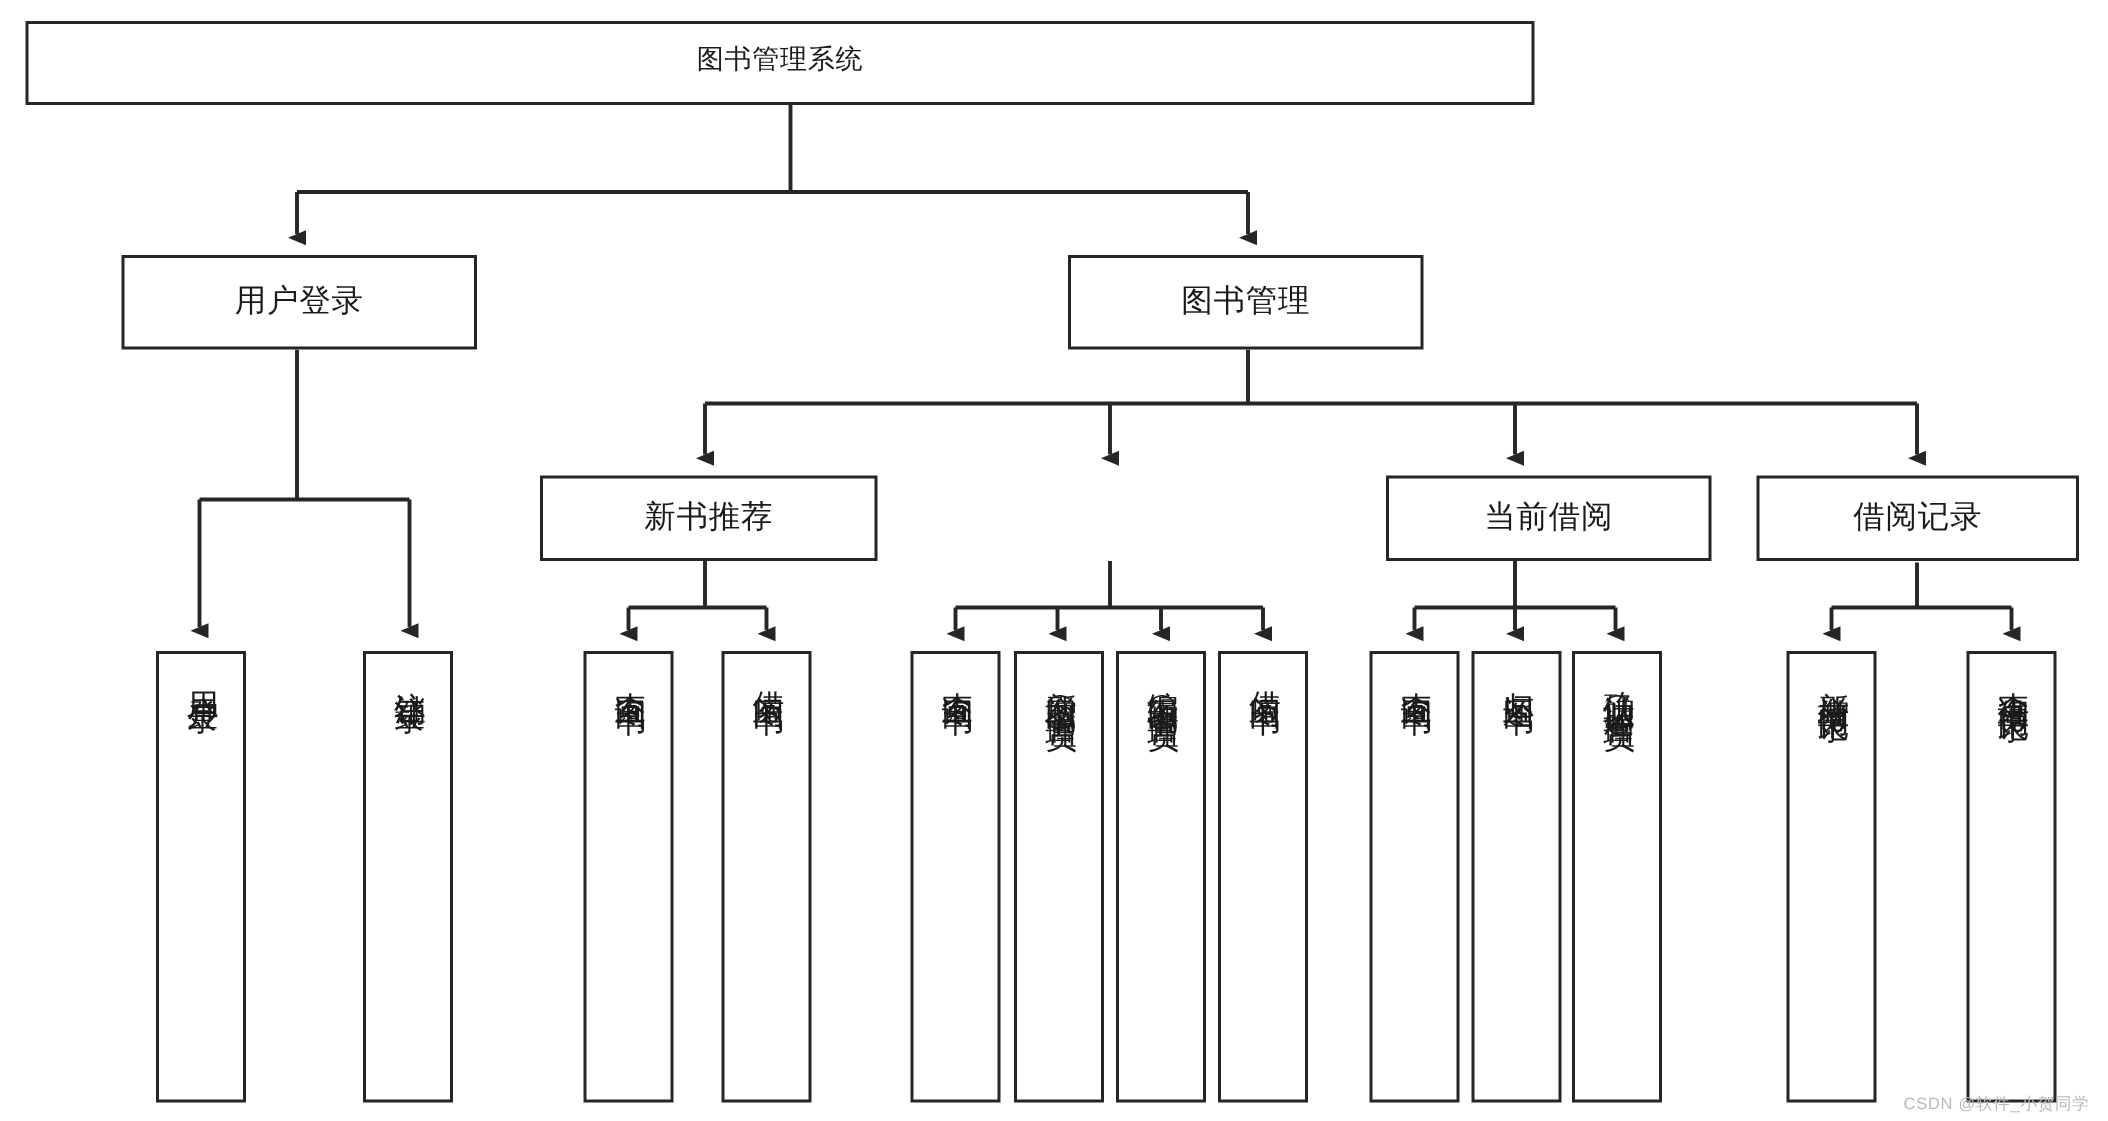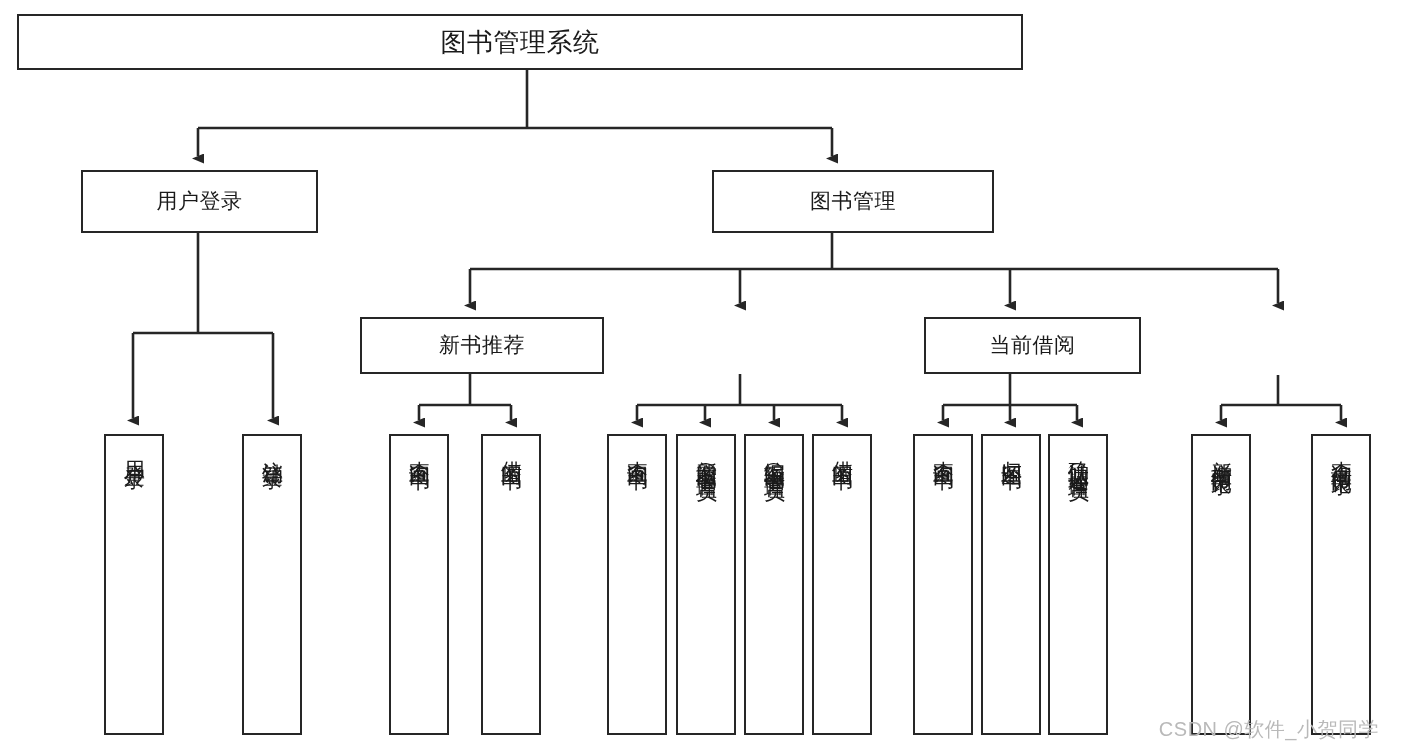--- a/index.html
+++ b/index.html
@@ -47,26 +47,26 @@
     justify-content:flex-start;
     padding-top:8px;
   }
   .node.vert .lbl{
     writing-mode:vertical-rl;
     text-orientation:upright;
     font-size:21px;
     letter-spacing:3px;
     white-space:normal;
   }
-  #root.node .lbl{ font-size:26px; }
+  #root.node .lbl{ font-size:18px;font-family:Liberation Mono, monospace; }
   #watermark{
     position:absolute;
-    right:26px;
+    right:12px;
     bottom:4px;
-    font-size:20px;
+    font-size:11px;
     color:#b9b9b9;
     white-space:nowrap;
     letter-spacing:0.5px;
   }
 </style>
 </head>
 <body>
 
 <div id="canvas">
 
@@ -120,29 +120,32 @@
     </g>
   </svg>
 
   <div class="node horiz" id="root" style="left:17px; top:14px; width:1006px; height:56px;">
     <span class="lbl">图书管理系统</span>
   </div>
 
   <div class="node horiz" style="left:81px; top:170px; width:237px; height:63px;">
     <span class="lbl">用户登录</span>
   </div>
-  <div class="node horiz" style="left:712px; top:170px; width:282px; height:63px;">
+  <div class="node horiz" style="left:712px; top:170px; width:237px; height:63px;">
     <span class="lbl">图书管理</span>
   </div>
 
-  <div class="node horiz" style="left:360px; top:317px; width:244px; height:57px;text-align:right;">
+  <div class="node horiz" style="left:360px; top:317px; width:225px; height:57px;text-align:right;">
     <span class="lbl">新书推荐</span>
   </div>
   <div class="node horiz" style="left:924px; top:317px; width:217px; height:57px;">
     <span class="lbl">当前借阅</span>
+  </div>
+  <div class="node horiz" style="left:1171px; top:317px; width:215px; height:57px;">
+    <span class="lbl">借阅记录</span>
   </div>
 
   <div class="node vert" style="left:104px; top:434px; width:60px; height:301px;">
     <span class="lbl">用户登录</span>
   </div>
   <div class="node vert" style="left:242px; top:434px; width:60px; height:301px;">
     <span class="lbl">注销登录</span>
   </div>
 
   <div class="node vert" style="left:389px; top:434px; width:60px; height:301px;">

